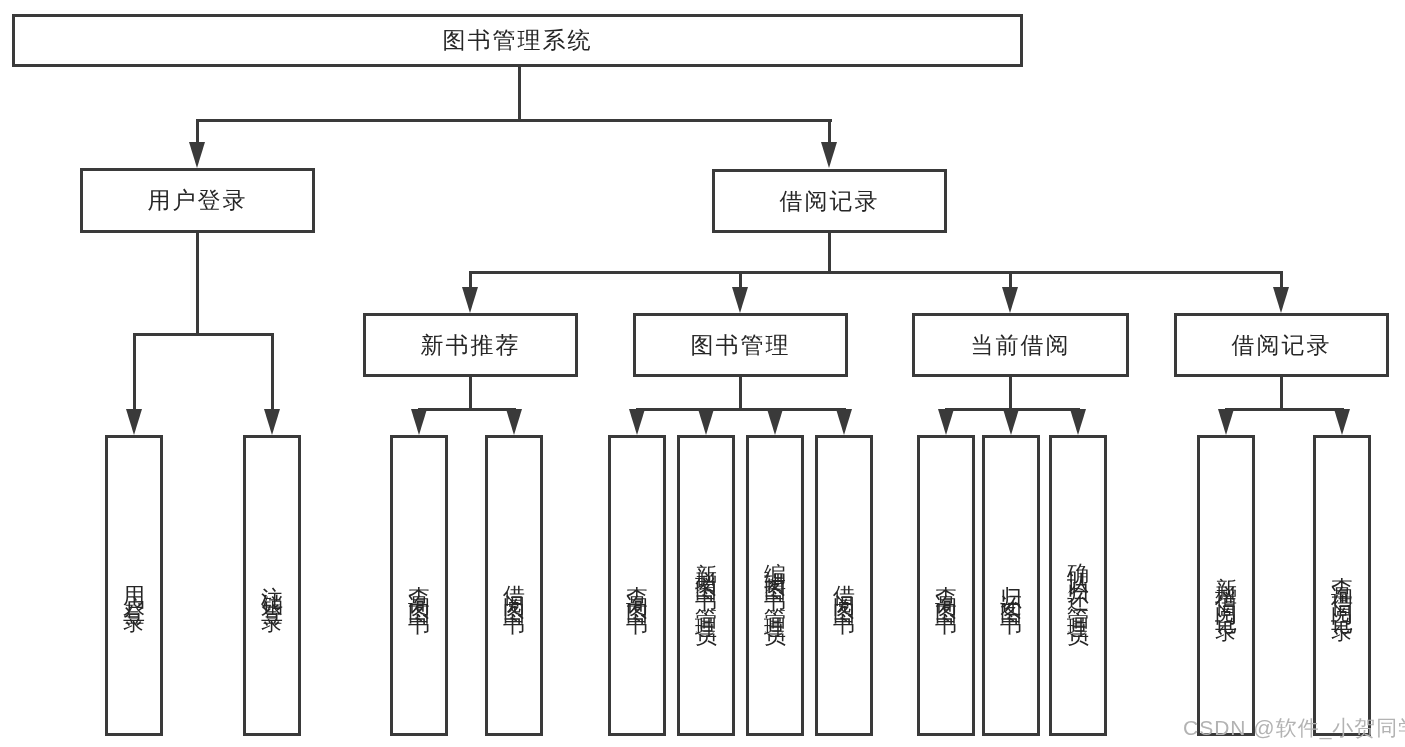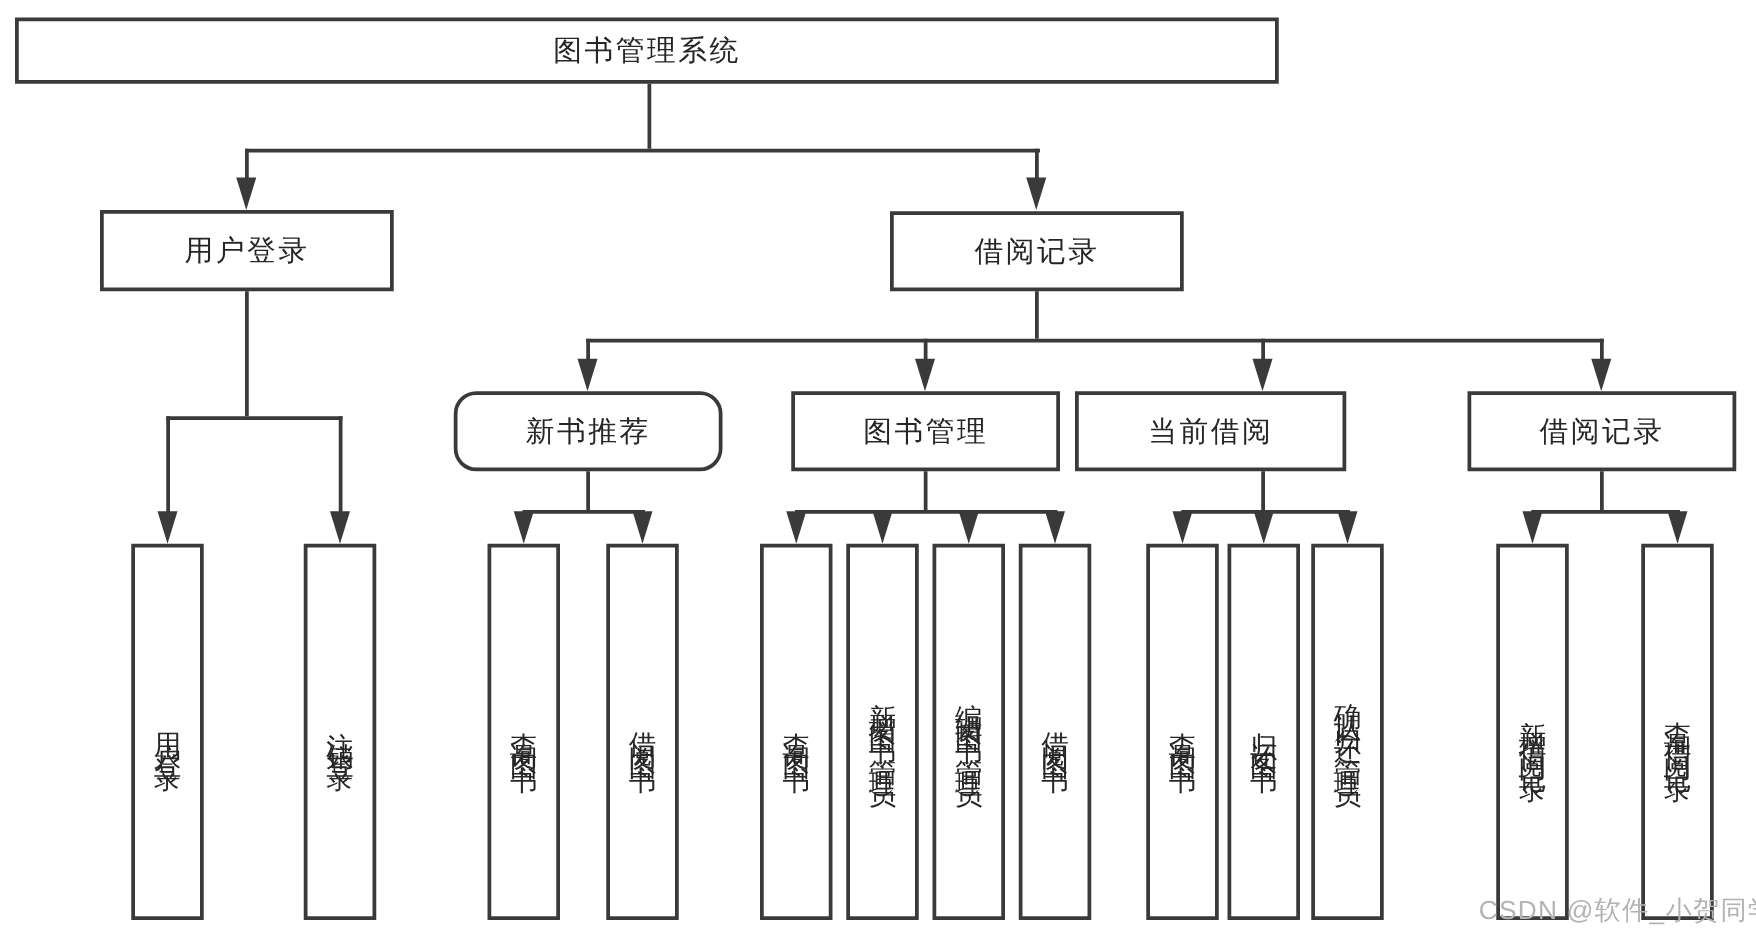--- a/index.html
+++ b/index.html
@@ -66,27 +66,27 @@
   <div class="h" style="left:469px;top:271px;width:814px;"></div>
   <div class="v" style="left:469px;top:271px;height:18px;"></div>
   <div class="arr" style="left:462px;top:287px;"></div>
   <div class="v" style="left:739px;top:271px;height:18px;"></div>
   <div class="arr" style="left:732px;top:287px;"></div>
   <div class="v" style="left:1009px;top:271px;height:18px;"></div>
   <div class="arr" style="left:1002px;top:287px;"></div>
   <div class="v" style="left:1280px;top:271px;height:18px;"></div>
   <div class="arr" style="left:1273px;top:287px;"></div>
 
-  <div class="node hnode" style="left:363px;top:313px;width:215px;height:64px;border-radius:18px;">
+  <div class="node hnode" style="left:363px;top:313px;width:215px;height:64px;">
     <span>新书推荐</span>
   </div>
   <div class="node hnode" style="left:633px;top:313px;width:215px;height:64px;">
     <span>图书管理</span>
   </div>
-  <div class="node hnode" style="left:860px;top:313px;width:217px;height:64px;">
+  <div class="node hnode" style="left:912px;top:313px;width:217px;height:64px;">
     <span>当前借阅</span>
   </div>
   <div class="node hnode" style="left:1174px;top:313px;width:215px;height:64px;">
     <span>借阅记录</span>
   </div>
 
   <div class="v" style="left:469px;top:377px;height:31px;"></div>
   <div class="h" style="left:418px;top:408px;width:98px;"></div>
   <div class="arr" style="left:411px;top:409px;"></div>
   <div class="arr" style="left:506px;top:409px;"></div>

